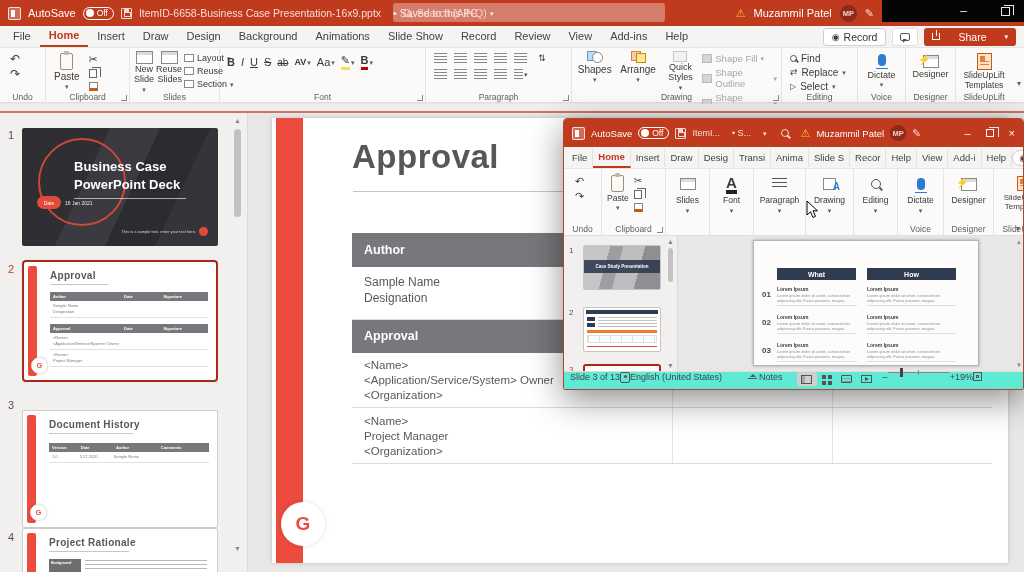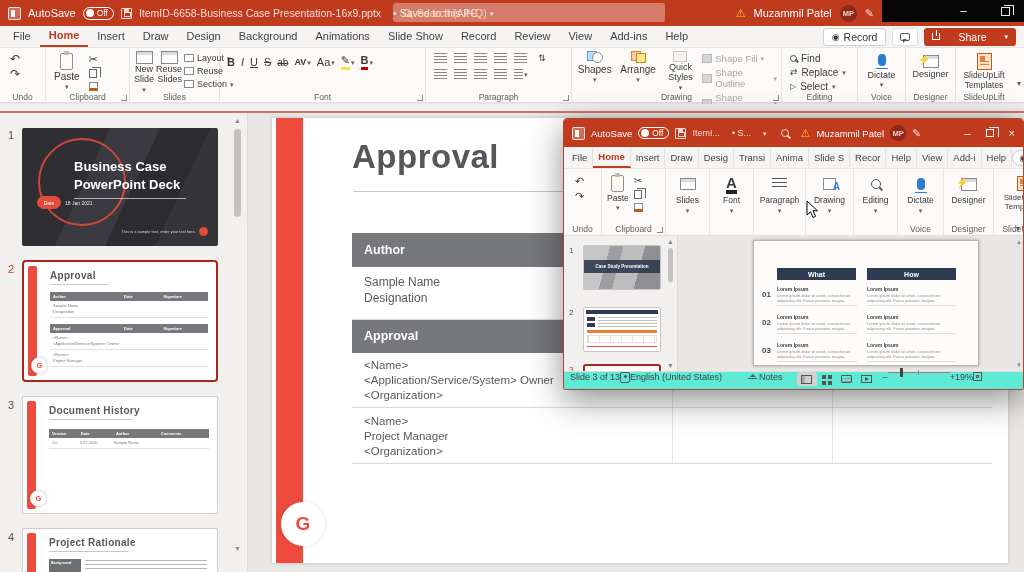--- a/index.html
+++ b/index.html
@@ -112,21 +112,21 @@
 
 .tstrip{position:absolute;left:4px;top:4px;bottom:4px;width:9px;background:#EC4B3E;border-radius:2px}
 .tt{position:absolute;left:26px;top:8px;font-size:10px;font-weight:bold;color:#57585A;letter-spacing:.3px}
 .tline{position:absolute;left:26px;top:22px;width:58px;height:1px;background:#C9C7C5}
 .mini-table{position:absolute;left:26px;right:8px}
 .mth{display:flex;background:#77787B;color:#fff;font-size:4px;font-weight:bold;height:9px;align-items:center}
 .mth span{padding-left:3px}
 .mtr{font-size:4px;color:#7A7A7A;padding:2px 3px;border-bottom:1px solid #E2E0DE;line-height:1.5}
 .glogo{position:absolute;left:7px;bottom:6px;width:17px;height:17px;border-radius:50%;background:#fff;border:1px solid #E8E6E4;color:#EC4B3E;font-weight:bold;font-size:7.5px;display:flex;align-items:center;justify-content:center;box-shadow:0 0 3px rgba(0,0,0,.15)}
 .t2{top:147px;height:122px}
-.t3{top:283px;height:118px}
+.t3{top:297px;height:118px}
 .t4{top:415px;height:120px}
 .t4-bg{position:absolute;left:26px;top:30px;width:32px;height:24px;background:#6D6E70;color:#fff;font-size:3.5px;font-weight:bold;padding:2px}
 .t4-lines{position:absolute;left:62px;right:10px;top:31px;height:22px;background:repeating-linear-gradient(to bottom,#B9B7B5 0 1px,transparent 1px 4px)}
 
 .canvas{position:absolute;left:272px;top:5px;width:736px;height:445px;background:#fff;box-shadow:0 0 4px rgba(0,0,0,.18)}
 .c-strip{position:absolute;left:4px;top:0;bottom:0;width:27px;background:#EC4B3E}
 .c-title{position:absolute;left:80px;top:20px;font-size:33px;font-weight:bold;color:#56575A;letter-spacing:.5px}
 .c-underline{position:absolute;left:81px;top:73px;width:226px;height:1px;background:#C8C6C5}
 .c-table{position:absolute;left:80px;top:115px;width:640px}
 .c-hdr{height:34px;background:#77787B;color:#fff;font-weight:bold;font-size:12.5px;line-height:34px;padding-left:12px}

